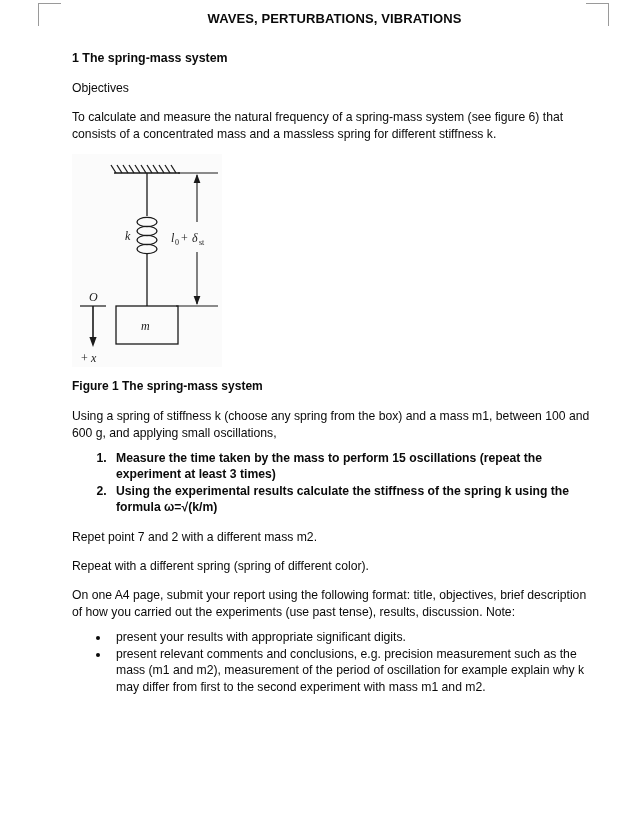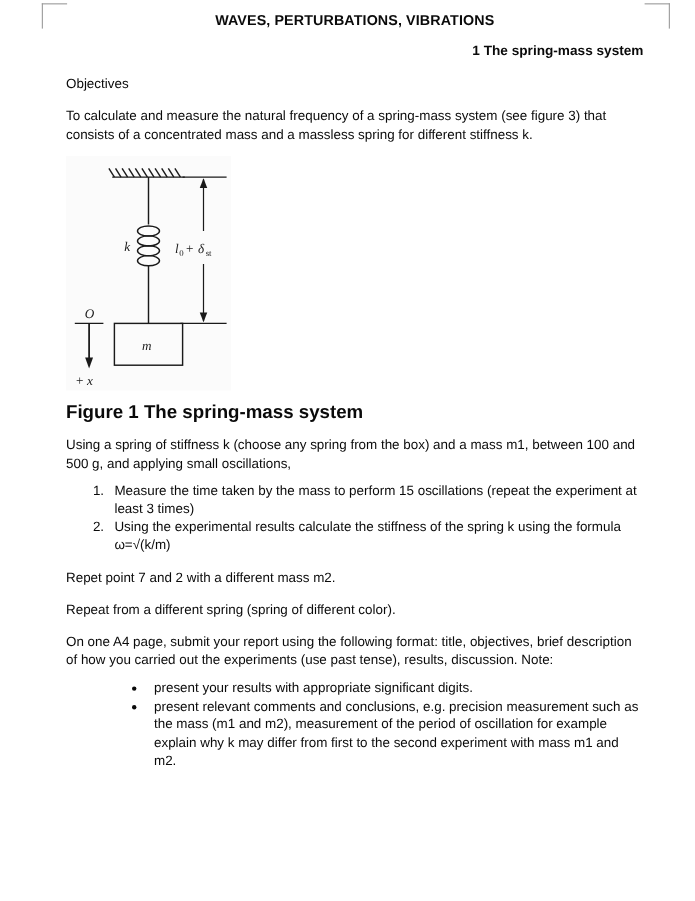--- a/index.html
+++ b/index.html
@@ -39,76 +39,76 @@
   
   .page {
     position: absolute;
     left: 0;
     top: 0;
     width: 632px;
     height: 819px;
   }
   .content {
     position: absolute;
-    left: 60px;
+    left: 72px;
     top: 9px;
     width: 525px;
   }
 
   h1.doc-title {
     font-size: 13.0px;
     font-weight: bold;
     text-align: center;
     margin: 0 0 0 0;
     letter-spacing: 0.1px;
     line-height: 20px;
   }
   h2.doc-subtitle {
     font-size: 12.4px;
     font-weight: bold;
-    text-align: right;
-    margin: 8px 0 0 0;
+    text-align: left;
+    margin: 20px 0 0 0;
     line-height: 18px;
   }
 
   p.para {
     font-size: 12.2px;
     line-height: 16.4px;
     margin: 13px 0 0 0;
     text-align: left;
   }
 
   h3.fig-caption {
-    font-size: 17px;
+    font-size: 12px;
     font-weight: bold;
     margin: 11px 0 0 0;
     line-height: 17px;
   }
 
   ol.steps {
     margin: 9px 0 0 0;
     padding: 0 0 0 38px;
     font-size: 12.2px;
     line-height: 16.4px;
+    font-weight: bold;
   }
   ol.steps > li {
     margin: 0 0 0 0;
     padding-left: 6px;
   }
 
   ul.notes {
     margin: 9px 0 0 0;
     padding: 0 0 0 38px;
     font-size: 12.2px;
     line-height: 16.4px;
     list-style-type: disc;
   }
   ul.notes > li {
     padding-left: 6px;
-    margin-left: 36px;
   }
 
   
   .figure-wrap {
     position: relative;
     margin: 12px 0 0 0;
     width: 150px;
     height: 213px;
     background: #fbfbfb;
   }
@@ -143,21 +143,21 @@
   <div class="crop-mark tr"></div>
 
   <div class="content">
 
     <h1 class="doc-title">WAVES, PERTURBATIONS, VIBRATIONS</h1>
 
     <h2 class="doc-subtitle">1 The spring-mass system</h2>
 
     <p class="para">Objectives</p>
 
-    <p class="para">To calculate and measure the natural frequency of a spring-mass system (see figure 3) that consists of a concentrated mass and a massless spring for different stiffness k.</p>
+    <p class="para">To calculate and measure the natural frequency of a spring-mass system (see figure 6) that consists of a concentrated mass and a massless spring for different stiffness k.</p>
 
 
     <div class="figure-wrap">
       <svg width="150" height="213" viewBox="0 0 150 213">
 
         <g stroke="#1a1a1a" stroke-width="1.3">
           <line x1="42" y1="19" x2="108" y2="19"></line>
           <line x1="44" y1="19" x2="39" y2="11"></line>
           <line x1="50" y1="19" x2="45" y2="11"></line>
           <line x1="56" y1="19" x2="51" y2="11"></line>
@@ -210,30 +210,30 @@
         <line x1="21" y1="152" x2="21" y2="186" stroke="#1a1a1a" stroke-width="1.6"></line>
         <polygon points="21,193 17.4,183 24.6,183" fill="#1a1a1a"></polygon>
         <text class="fig-label-op" x="9" y="208">+</text>
         <text class="fig-label" x="19" y="208">x</text>
       </svg>
     </div>
 
     <h3 class="fig-caption">Figure 1 The spring-mass system</h3>
 
 
-    <p class="para">Using a spring of stiffness k (choose any spring from the box) and a mass m1, between 100 and 500 g, and applying small oscillations,</p>
+    <p class="para">Using a spring of stiffness k (choose any spring from the box) and a mass m1, between 100 and 600 g, and applying small oscillations,</p>
 
     <ol class="steps">
       <li>Measure the time taken by the mass to perform 15 oscillations (repeat the experiment at least 3 times)</li>
       <li>Using the experimental results calculate the stiffness of the spring k using the formula ω=√(k/m)</li>
     </ol>
 
     <p class="para">Repet point 7 and 2 with a different mass m2.</p>
 
-    <p class="para">Repeat from a different spring (spring of different color).</p>
+    <p class="para">Repeat with a different spring (spring of different color).</p>
 
     <p class="para">On one A4 page, submit your report using the following format: title, objectives, brief description of how you carried out the experiments (use past tense), results, discussion. Note:</p>
 
     <ul class="notes">
       <li>present your results with appropriate significant digits.</li>
       <li>present relevant comments and conclusions, e.g. precision measurement such as the mass (m1 and m2), measurement of the period of oscillation for example explain why k may differ from first to the second experiment with mass m1 and m2.</li>
     </ul>
 
   </div>
 </div>

